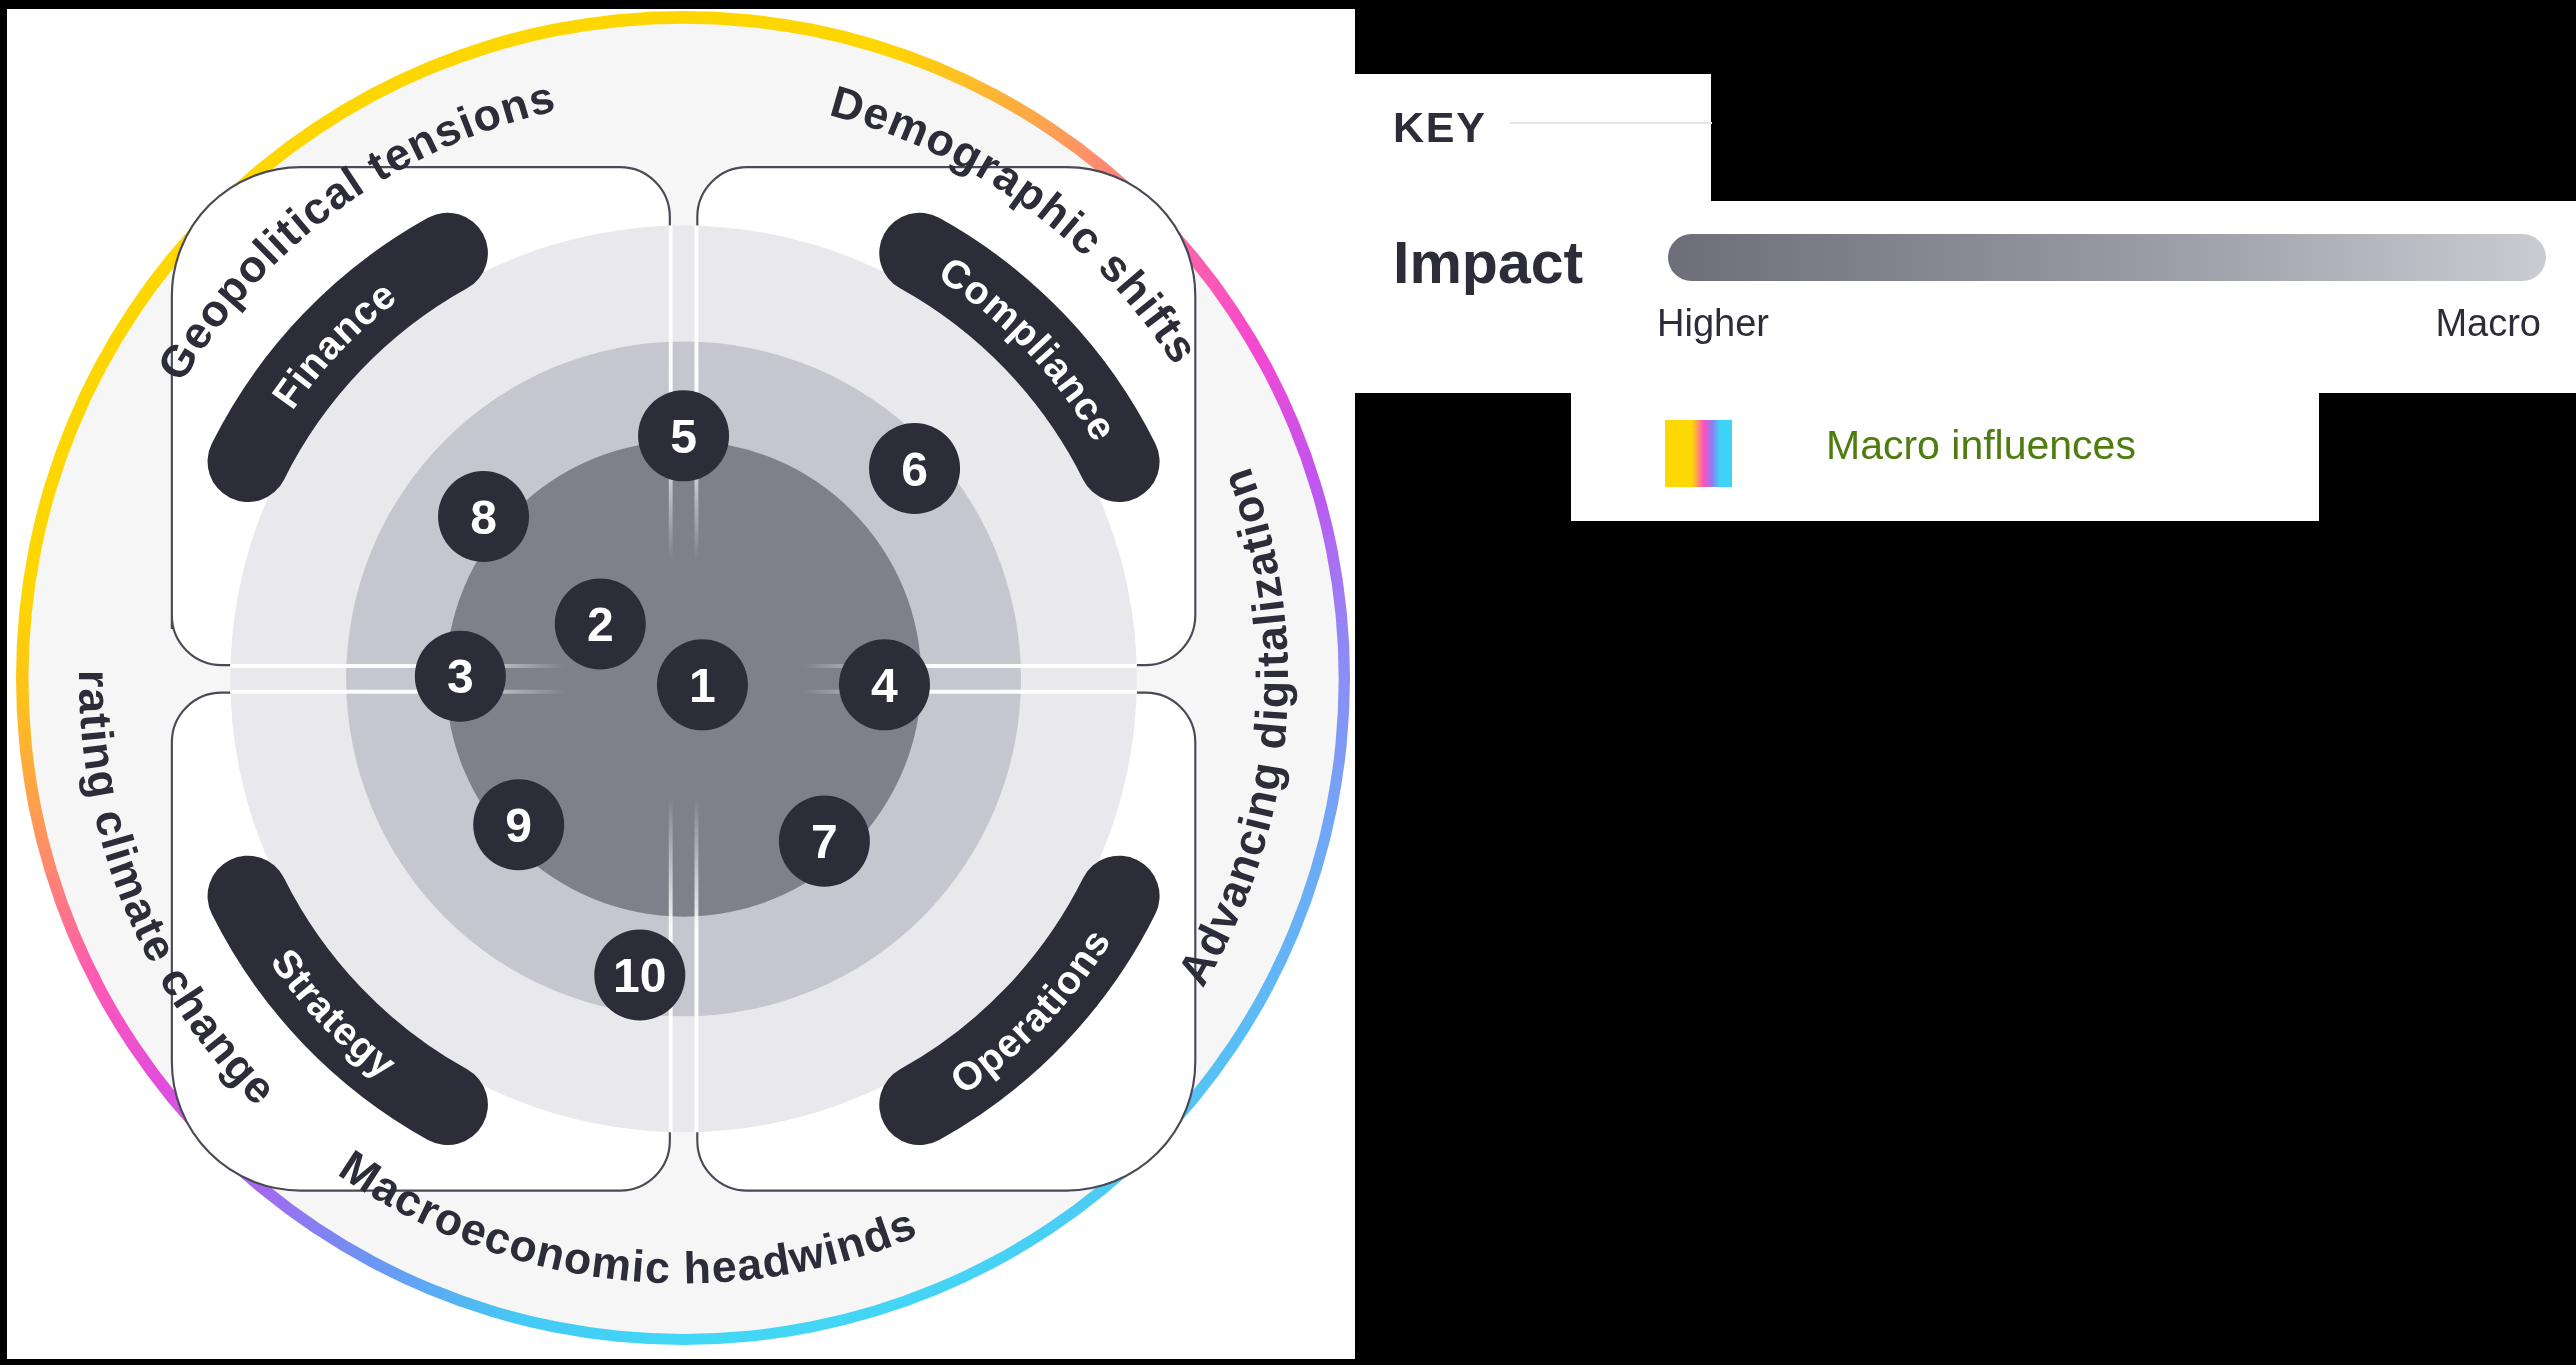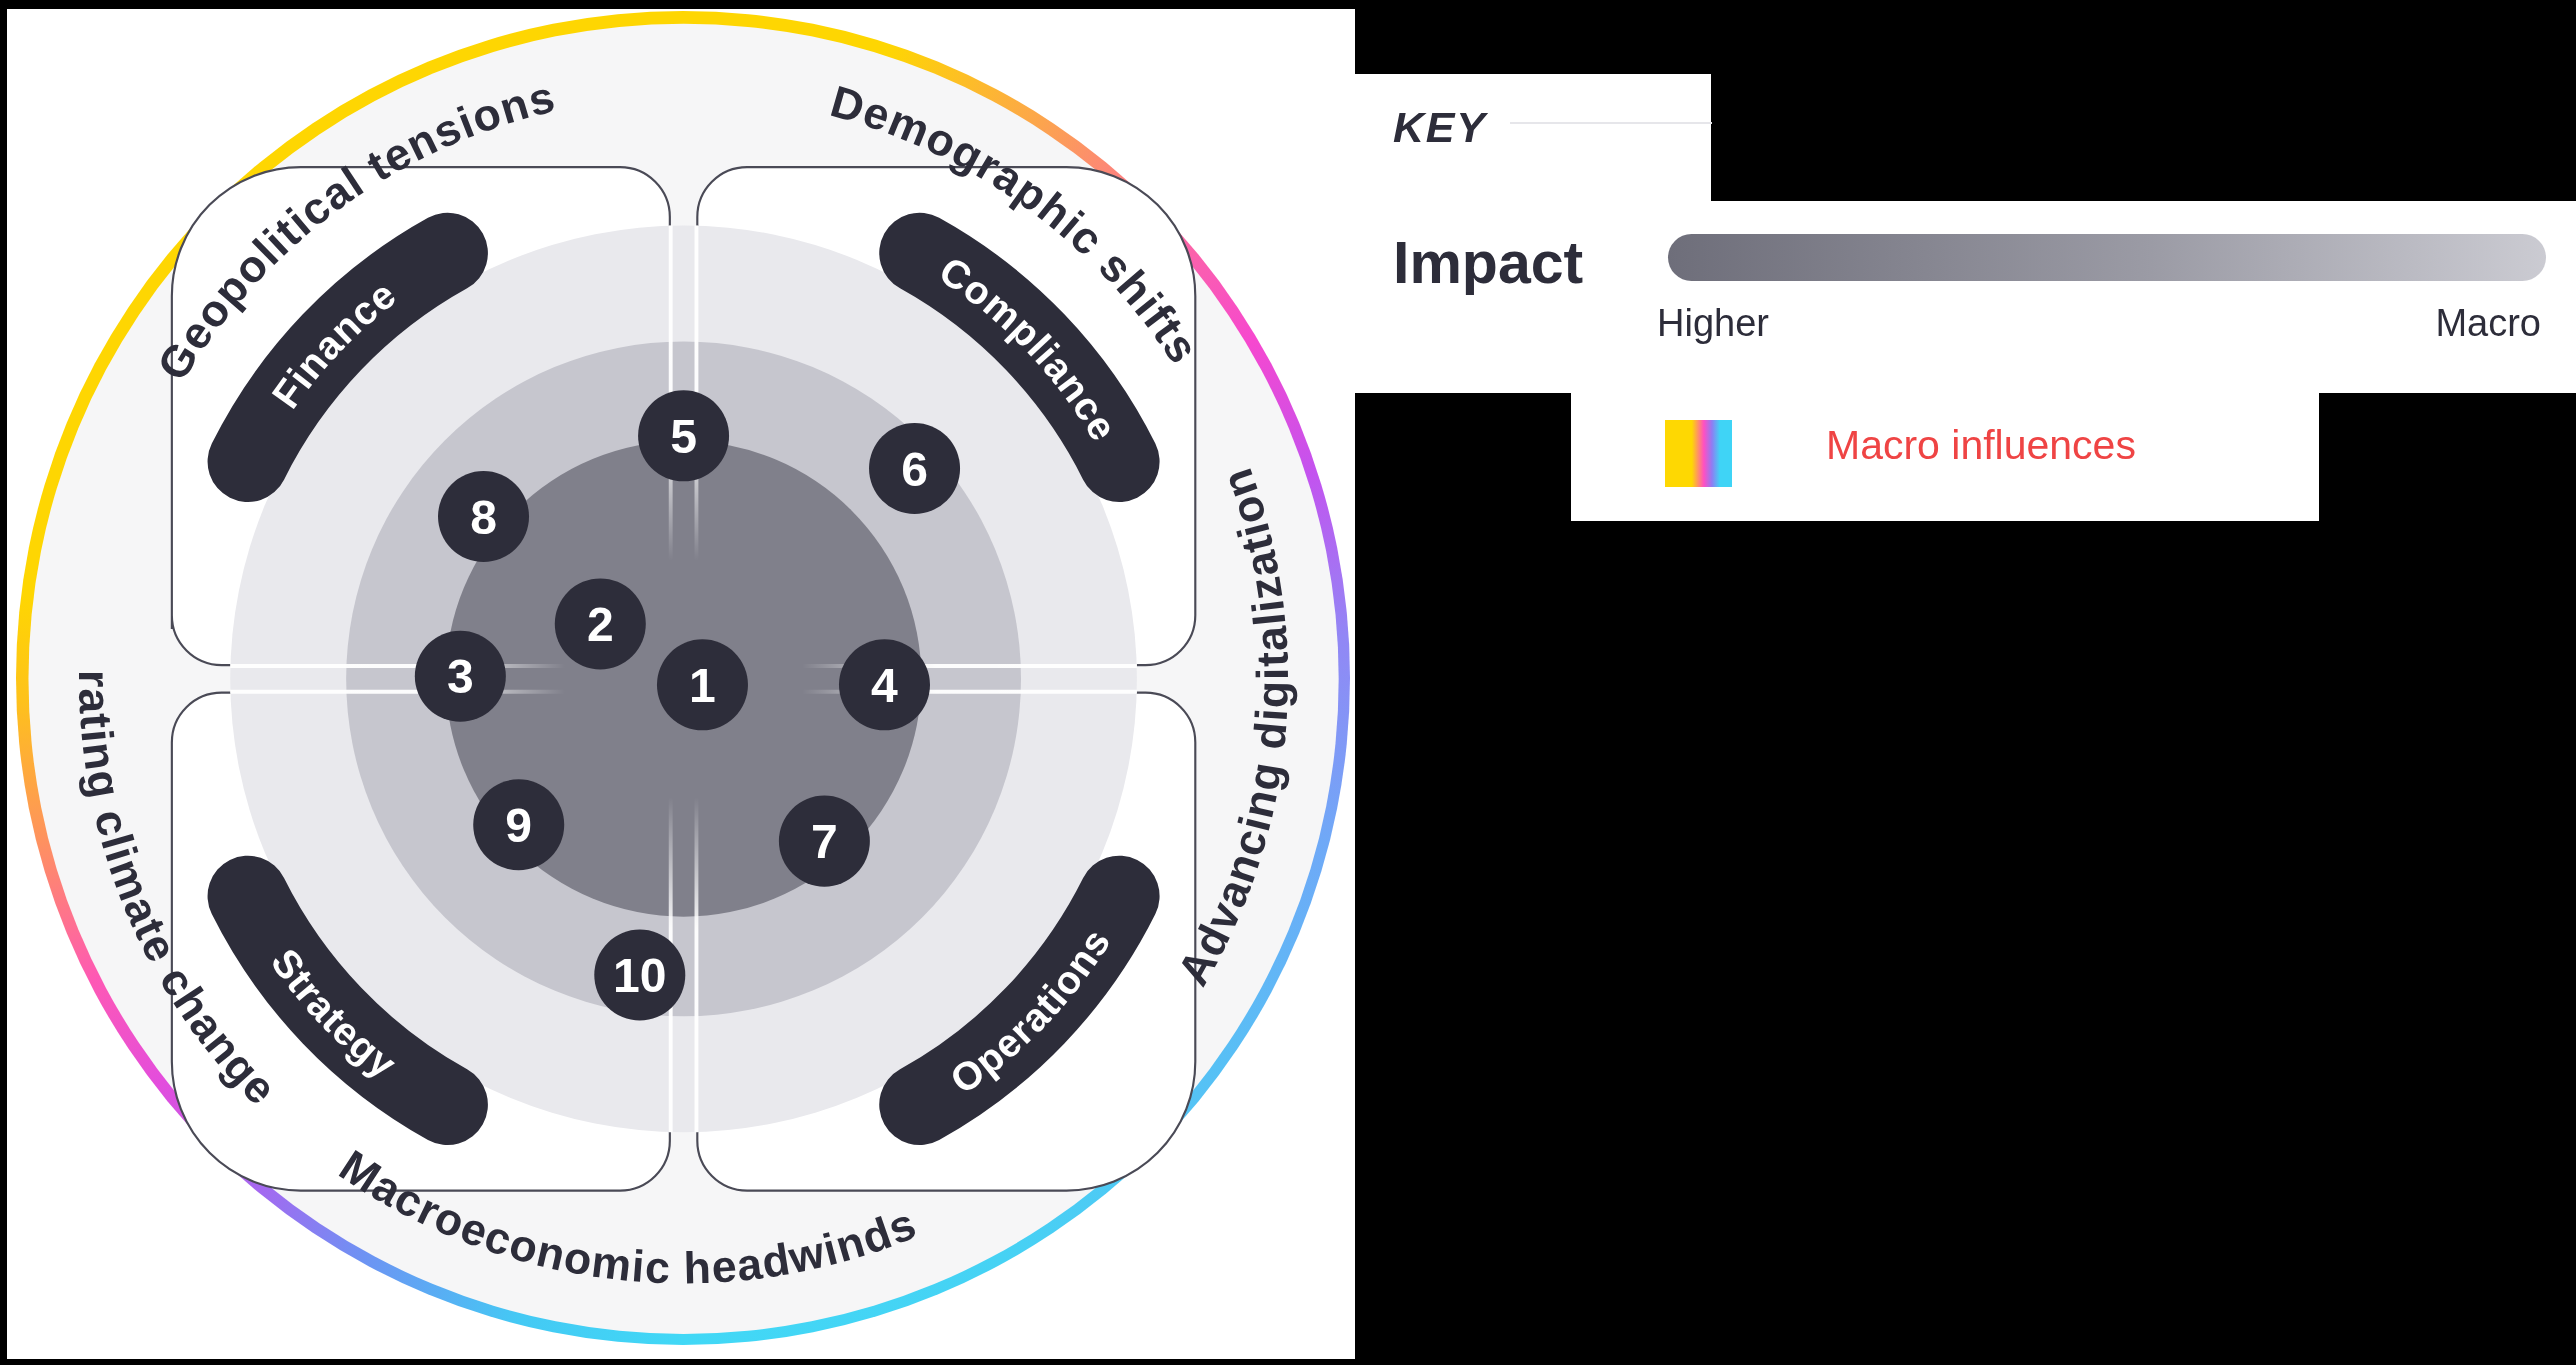--- a/index.html
+++ b/index.html
@@ -15,32 +15,32 @@
   .radar-svg{position:absolute;left:0;top:0;width:1348px;height:1350px;}
   .outer-label{font-size:52px;font-weight:bold;letter-spacing:1.5px;fill:#2d2d3a;}
   .pill-label{font-size:46px;font-weight:bold;letter-spacing:1px;fill:#ffffff;}
   .dot-num{font-size:56px;font-weight:bold;fill:#ffffff;text-anchor:middle;}
   .pill{stroke:#2d2d3a;stroke-width:94;stroke-linecap:round;fill:none;}
   .qrect{fill:#ffffff;stroke:#4a4a56;stroke-width:2.5;}
   .gapline{stroke-width:4.5;fill:none;}
 
   .key-title-box{position:absolute;left:1350px;top:74px;width:361px;height:127px;background:#fff;}
   .key-title{position:absolute;left:43px;top:29px;font-size:43px;font-weight:bold;
-             letter-spacing:1.7px;color:#2d2d3a;font-style:italic;}
+             letter-spacing:1.7px;color:#2d2d3a;}
   .key-divider{position:absolute;left:160px;top:48px;width:202px;height:1.7px;background:#e6e6ea;}
   .impact-panel{position:absolute;left:1350px;top:201px;width:1226px;height:192px;background:#fff;}
   .impact-label{position:absolute;left:43px;top:27.5px;font-size:59px;font-weight:bold;color:#2d2d3a;}
   .impact-bar{position:absolute;left:318px;top:33px;width:878px;height:47px;border-radius:24px;
               background:linear-gradient(90deg,#6e6e7a 0%,#9b9ba5 55%,#cbcbd2 100%);}
   .impact-higher{position:absolute;left:307px;top:101px;font-size:38px;color:#2d2d3a;}
   .impact-lower{position:absolute;right:35px;top:101px;font-size:38px;color:#2d2d3a;}
   .macro-box{position:absolute;left:1571px;top:393px;width:748px;height:128px;background:#fff;}
   .macro-swatch{position:absolute;left:94px;top:27px;width:67px;height:67px;
         background:linear-gradient(90deg,#fed802 0%,#fed802 40%,#ff4fc3 58%,#8f7cf3 70%,#3fd4f6 82%,#3fd4f6 100%);}
-  .macro-label{position:absolute;left:255px;top:29px;font-size:41px;color:#ef4444;}
+  .macro-label{position:absolute;left:255px;top:29px;font-size:41px;color:#4d7c0f;}
 </style>
 </head>
 <body>
 
 <div class="page">
 
   <div class="panel">
     <div class="ring"></div>
 
     <svg class="radar-svg" viewBox="0 0 1570 1572">

